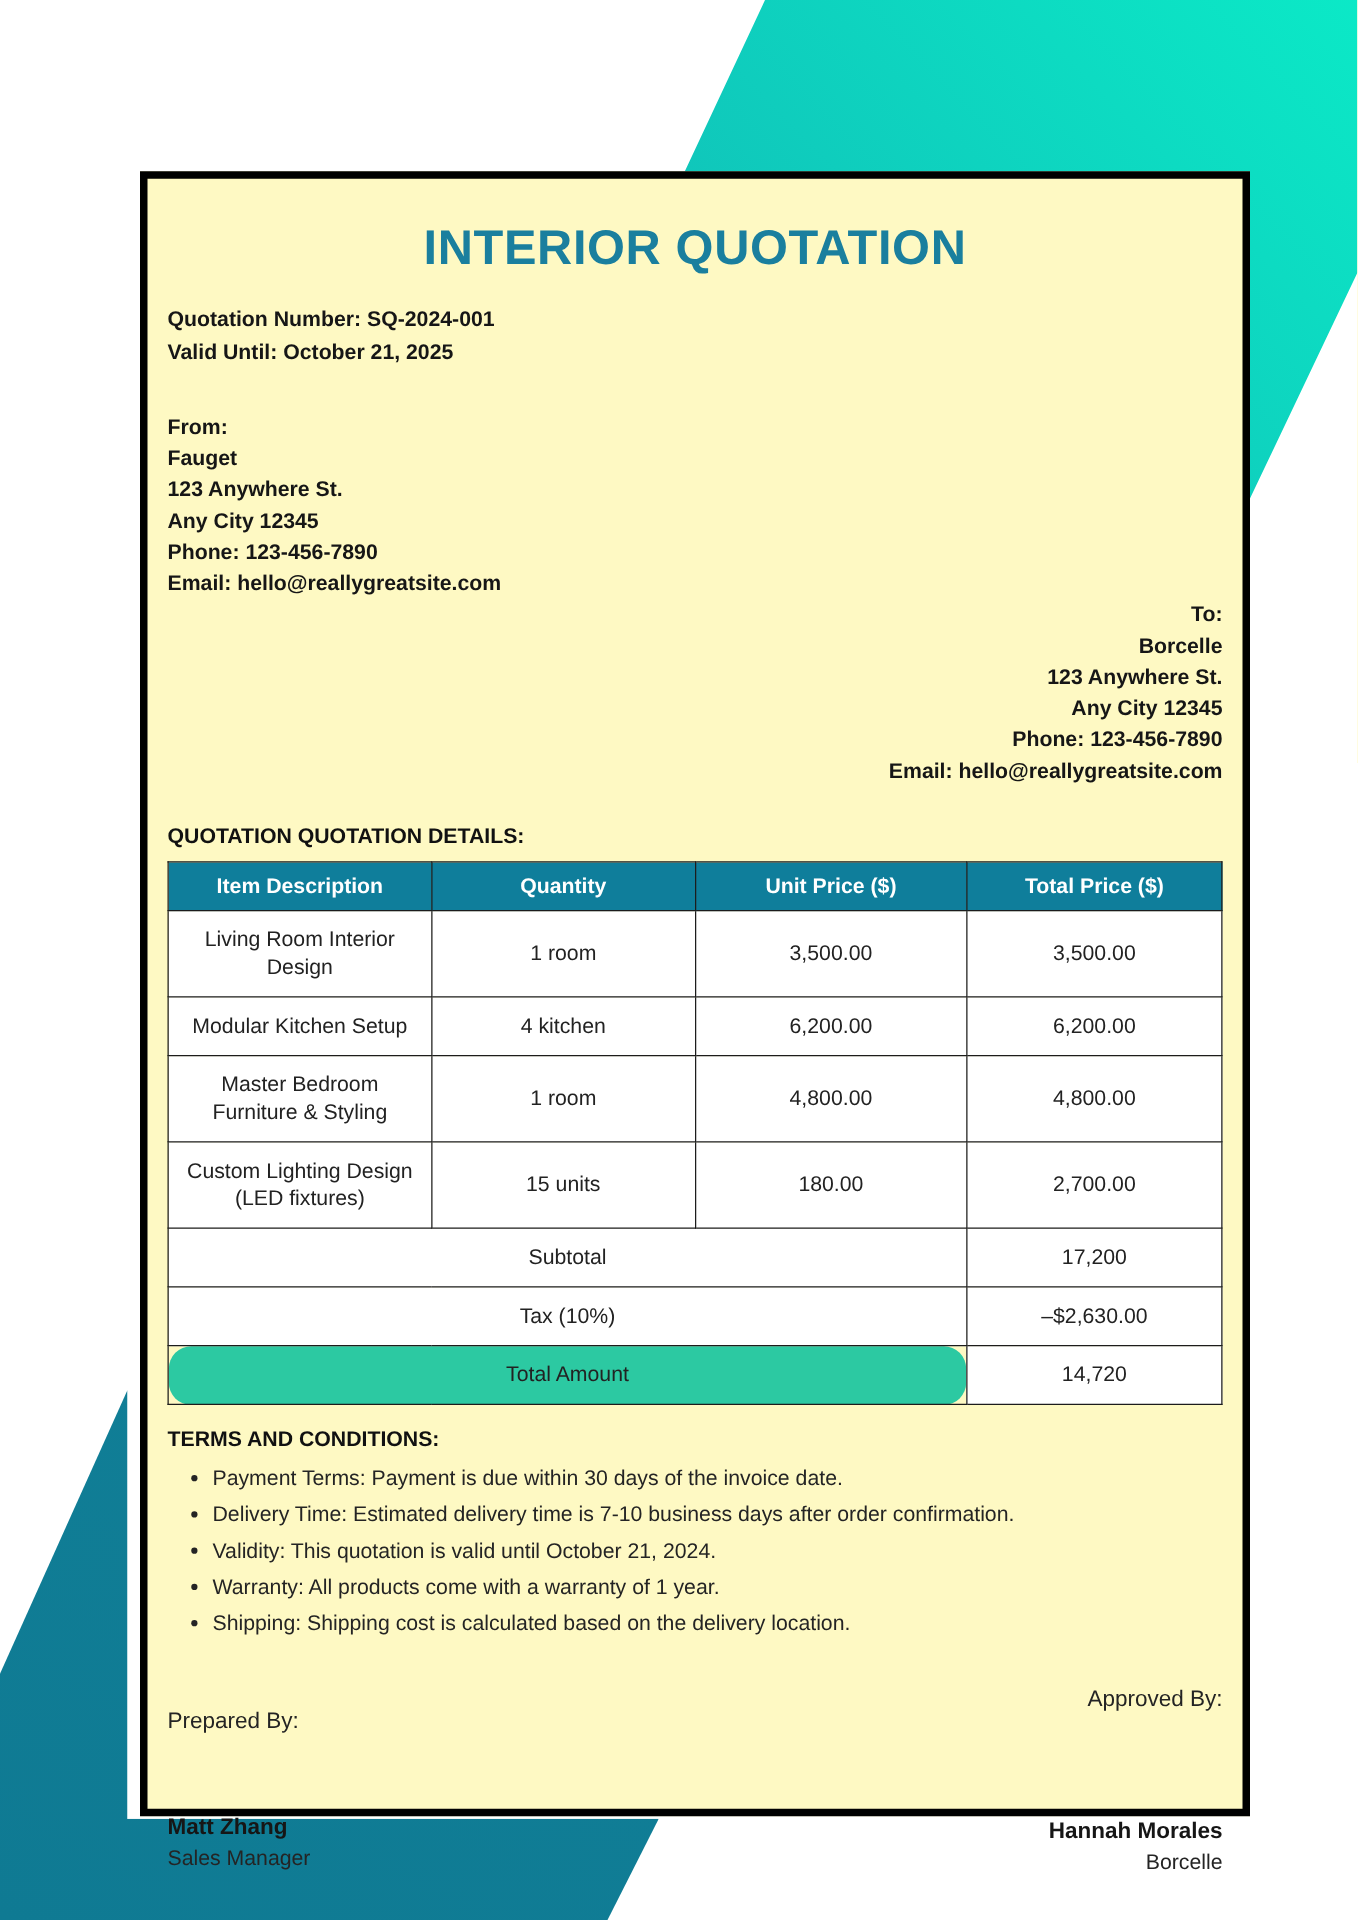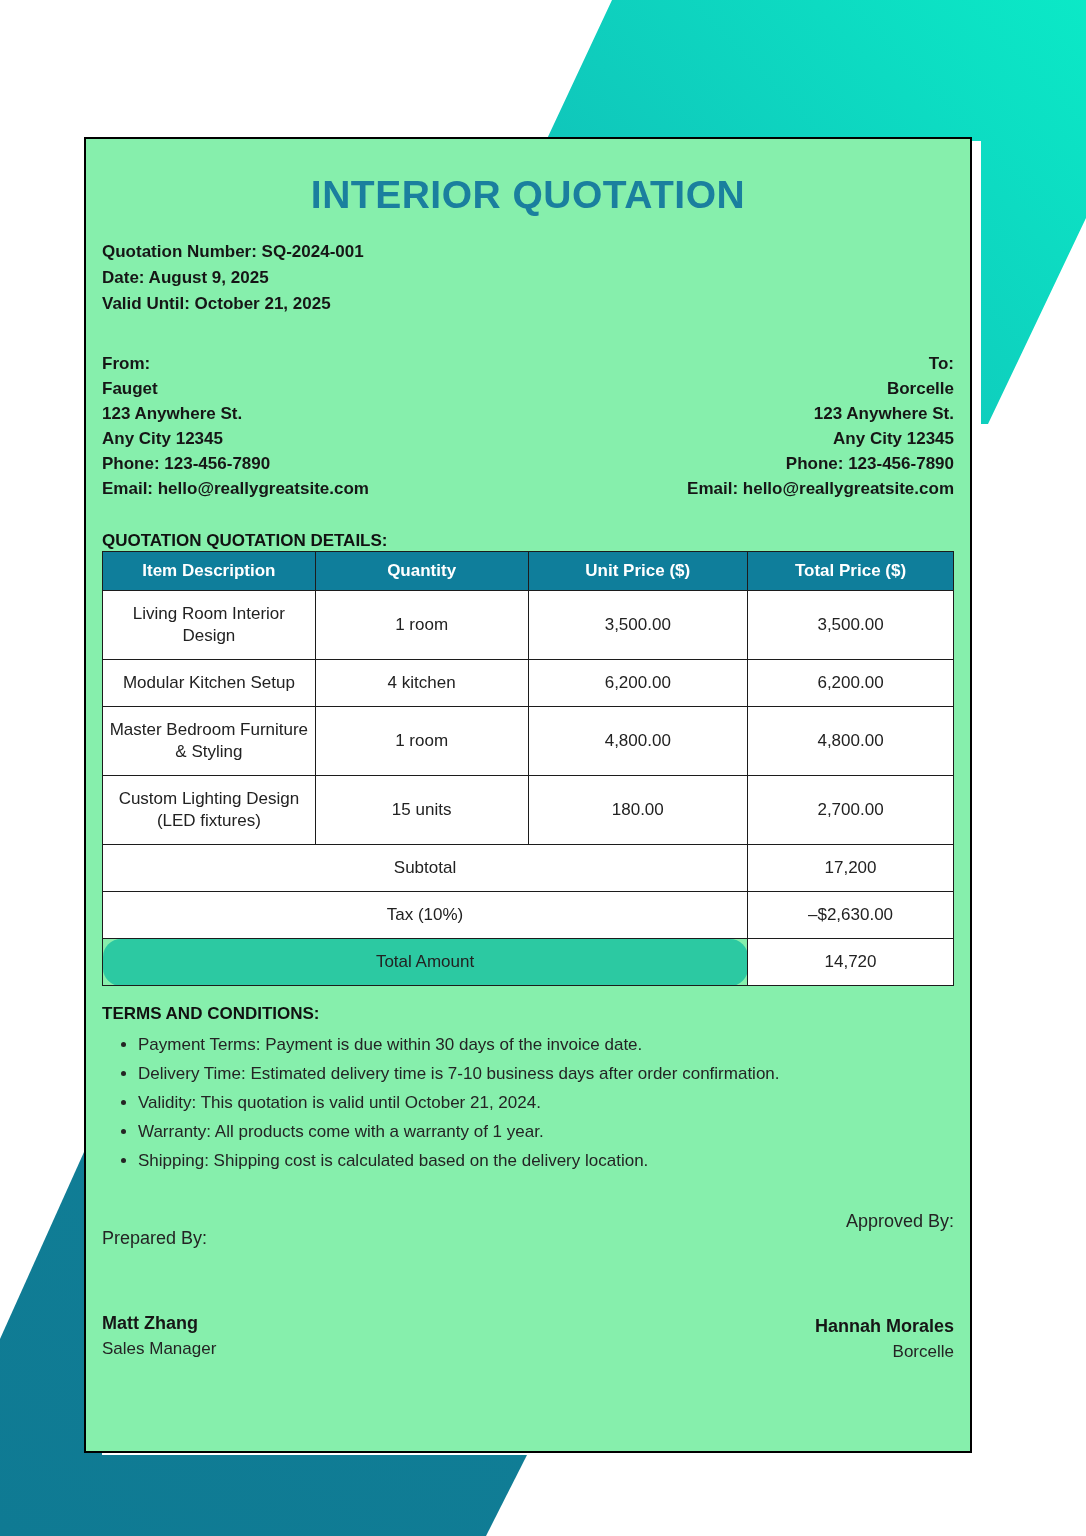--- a/index.html
+++ b/index.html
@@ -18,35 +18,35 @@
   .bg-bottom-left{
     background:linear-gradient(30deg,#0F7A93 0%,#148BA0 100%);
     clip-path:polygon(102px 1112px,102px 1536px,0 1536px,0 1339px);
   }
   .bg-bottom-band{
     background:linear-gradient(30deg,#0F7A93 0%,#148BA0 100%);
     clip-path:polygon(0 1455px,527px 1455px,486px 1536px,0 1536px);
   }
   
   .card{
-    position:absolute;left:84px;top:137px;width:888px;height:1316px;
-    box-sizing:border-box;background:#86efac;border:2px solid #000000;
+    position:absolute;left:112px;top:137px;width:888px;height:1316px;
+    box-sizing:border-box;background:#fef9c3;border:6px solid #000000;
     padding:0 16px;
   }
   .title{
     margin-top:34px;text-align:center;
     font-size:39px;font-weight:700;letter-spacing:.5px;color:#1A7F9E;
   }
   .meta{margin-top:22px;text-align:left;font-weight:700;font-size:17px;line-height:26px;color:#161616;}
   .parties{display:flex;justify-content:space-between;margin-top:34px;
-    font-weight:700;font-size:17px;line-height:25px;color:#161616;}
+    font-weight:700;font-size:17px;line-height:25px;color:#161616;flex-direction:column;}
   .party-to{text-align:right;}
   .section-heading{margin-top:30px;font-weight:700;font-size:17px;color:#111;}
   
-  table.quote{width:100%;border-collapse:collapse;table-layout:fixed;}
+  table.quote{width:100%;border-collapse:collapse;margin-top:10px;table-layout:fixed;}
   table.quote th{
     background:#0F7E9B;color:#ffffff;font-weight:700;font-size:17px;
     padding:9px 4px;border:1.5px solid #1c1c1c;
   }
   table.quote td{
     border:1.5px solid #1c1c1c;font-size:17px;color:#222;
     text-align:center;padding:12px 6px;line-height:22px;background:#fff;
   }
   td.desc{text-align:left;padding:11px 16px 11px 10px;}
   td.sum-label{background:#1DF1C8;padding:10px 6px;color:#102a26;}
@@ -70,21 +70,20 @@
 <div class="bg bg-top-right"></div>
 <div class="bg bg-bottom-left"></div>
 <div class="bg bg-bottom-band"></div>
 
 <div class="card">
 
   <div class="title">INTERIOR QUOTATION</div>
 
   <div class="meta">
     <div>Quotation Number: SQ-2024-001</div>
-    <div>Date: August 9, 2025</div>
     <div>Valid Until: October 21, 2025</div>
   </div>
 
   <div class="parties">
     <div class="party-from">
       <div>From:</div>
       <div>Fauget</div>
       <div>123 Anywhere St.</div>
       <div>Any City 12345</div>
       <div>Phone: 123-456-7890</div>

